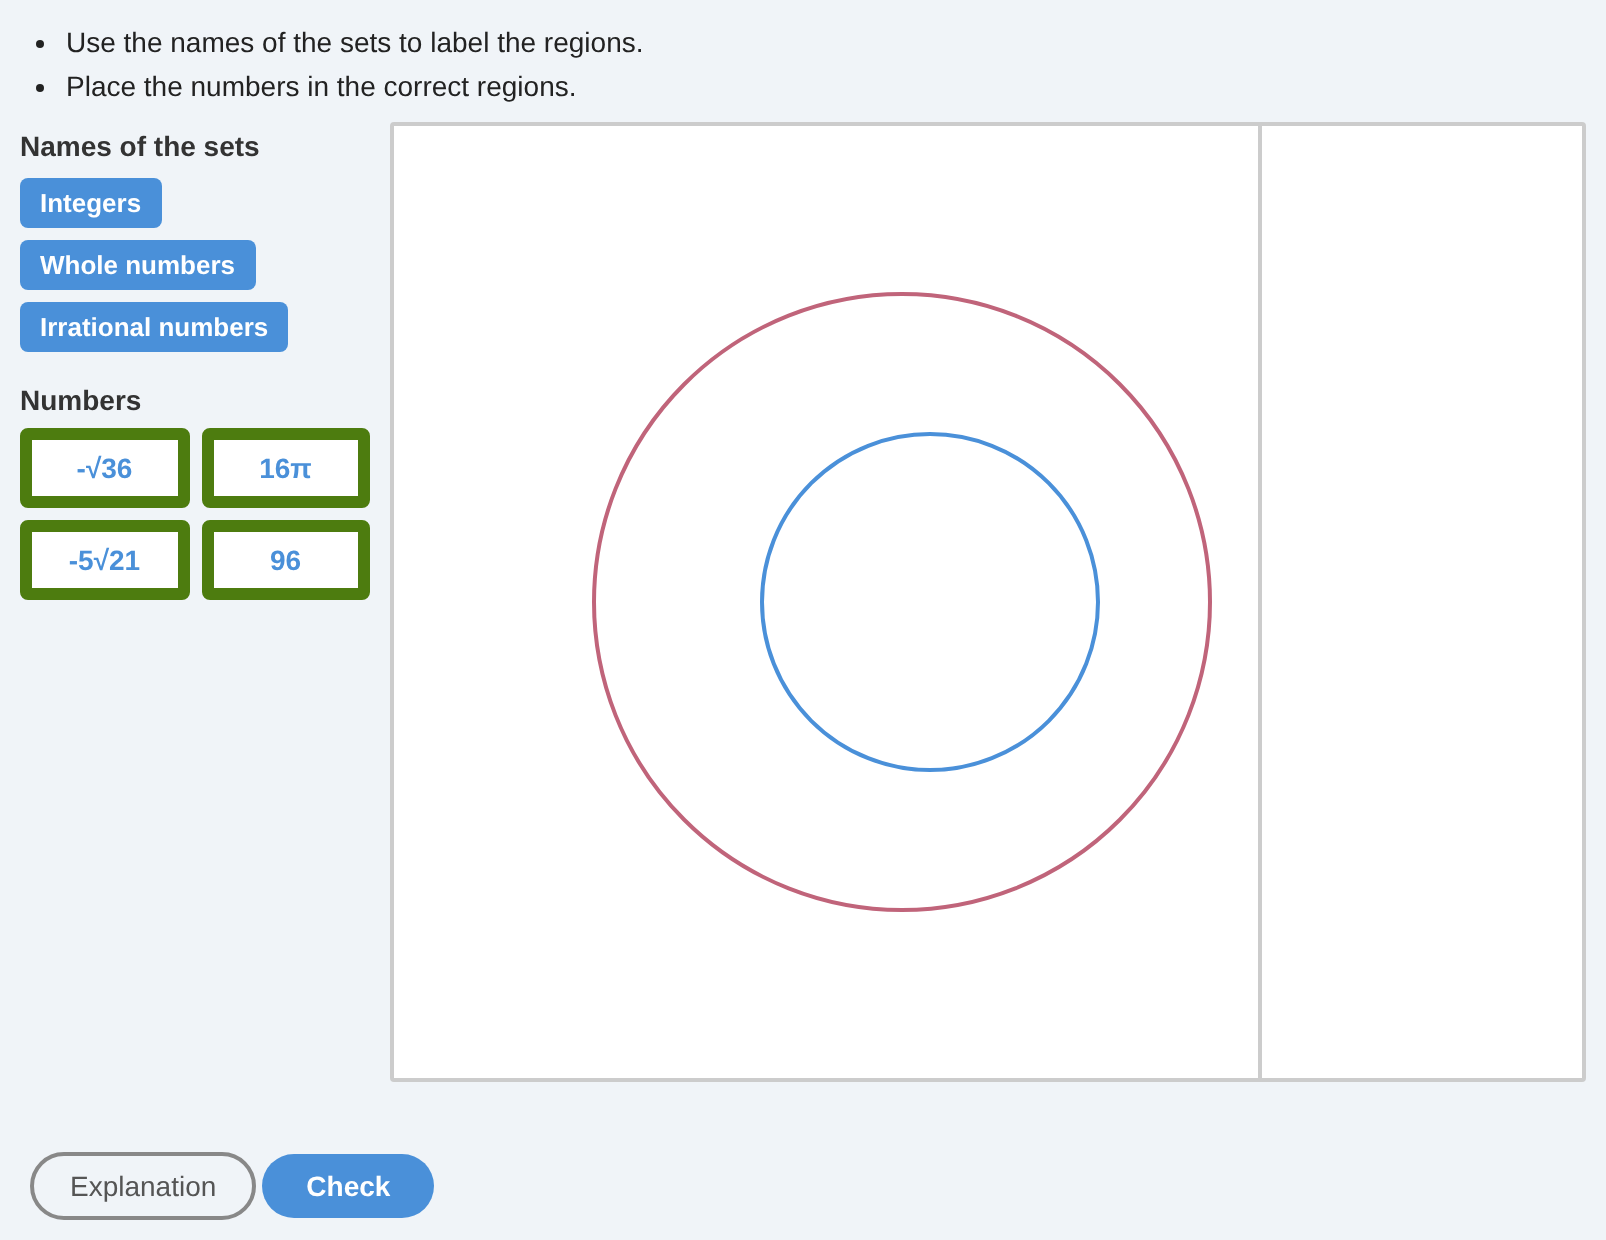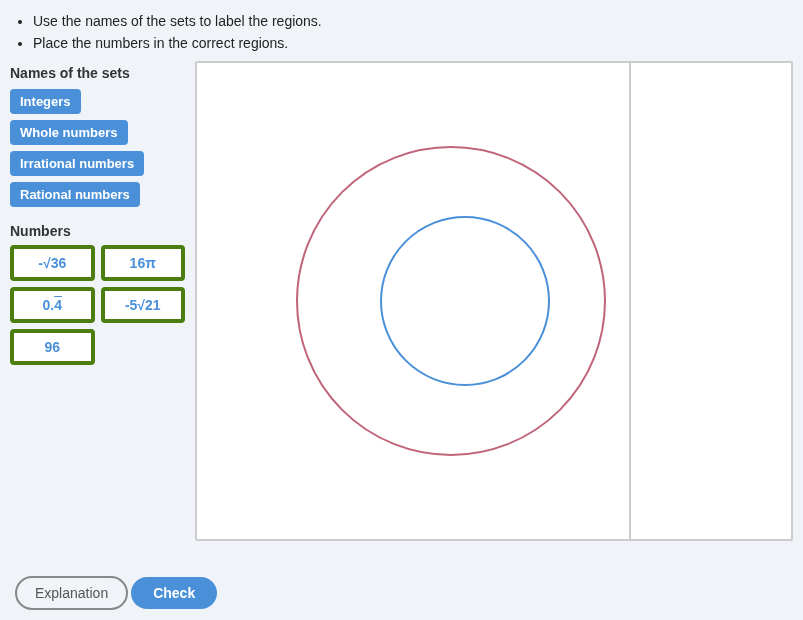--- a/index.html
+++ b/index.html
@@ -70,21 +70,21 @@
     }
 
     .number-tiles {
       display: grid;
       grid-template-columns: 1fr 1fr;
       gap: 6px;
       margin-top: 6px;
     }
 
     .number-tile {
-      border: 4px solid #4d7c0f;
+      border: 6px solid #4d7c0f;
       border-radius: 4px;
       padding: 6px 8px;
       font-size: 14px;
       font-weight: 600;
       color: #4a90d9;
       background: #fff;
       cursor: grab;
       text-align: center;
       user-select: none;
     }
@@ -185,28 +185,26 @@
 </div>
 
 <div class="main-area">
 
   <div class="left-panel">
     <div class="section-title">Names of the sets</div>
 
     <div class="set-tag tag-integers">Integers</div>
     <div class="set-tag tag-whole">Whole numbers</div>
     <div class="set-tag tag-irrational">Irrational numbers</div>
-    <div class="set-tag tag-rational">Rational numbers</div>
 
     <div class="numbers-section">
       <div class="section-title">Numbers</div>
       <div class="number-tiles">
         <div class="number-tile single">-√36</div>
         <div class="number-tile single">16π</div>
-        <div class="number-tile single">0.<span style="text-decoration:overline">4</span></div>
         <div class="number-tile single">-5√21</div>
         <div class="number-tile single">96</div>
       </div>
     </div>
   </div>
 
   <div class="venn-area">
 
     <div class="venn-divider"></div>
 

